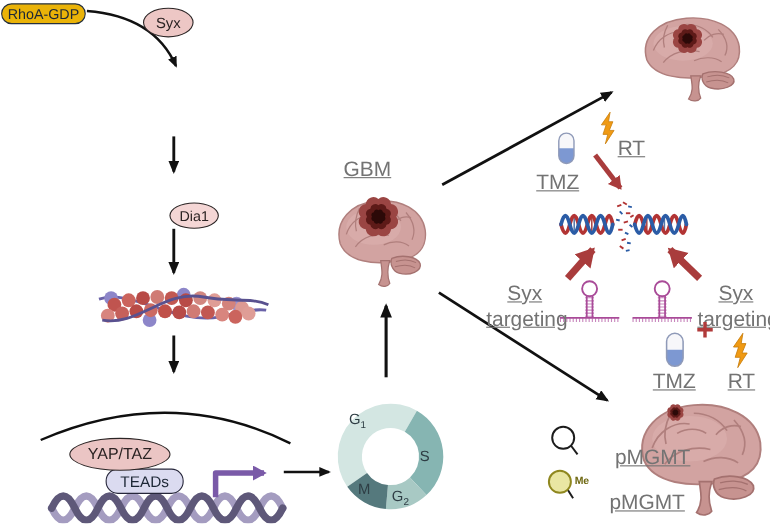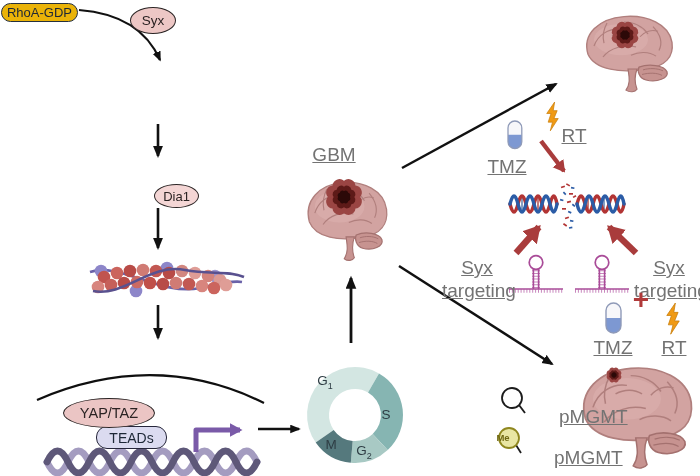--- a/index.html
+++ b/index.html
@@ -250,16 +250,16 @@
 <div class="lbl" style="left:634px;top:257px;width:70px;">
   <div>Syx</div>
   <div>targeting</div>
 </div>
 
 <div class="plus" style="left:626px;top:286px;width:30px;text-align:center;">+</div>
 <div class="lbl" style="left:583px;top:337px;width:60px;">TMZ</div>
 <div class="lbl" style="left:654px;top:337px;width:40px;">RT</div>
 
 <div class="lbl lbl-left" style="left:524px;top:406px;">pMGMT</div>
-<div class="me" style="left:480px;top:433px;width:46px;">Me</div>
+<div class="me" style="left:506px;top:433px;width:46px;">Me</div>
 <div class="lbl lbl-left" style="left:519px;top:447px;">pMGMT</div>
 
 </div>
 
 </body></html>

